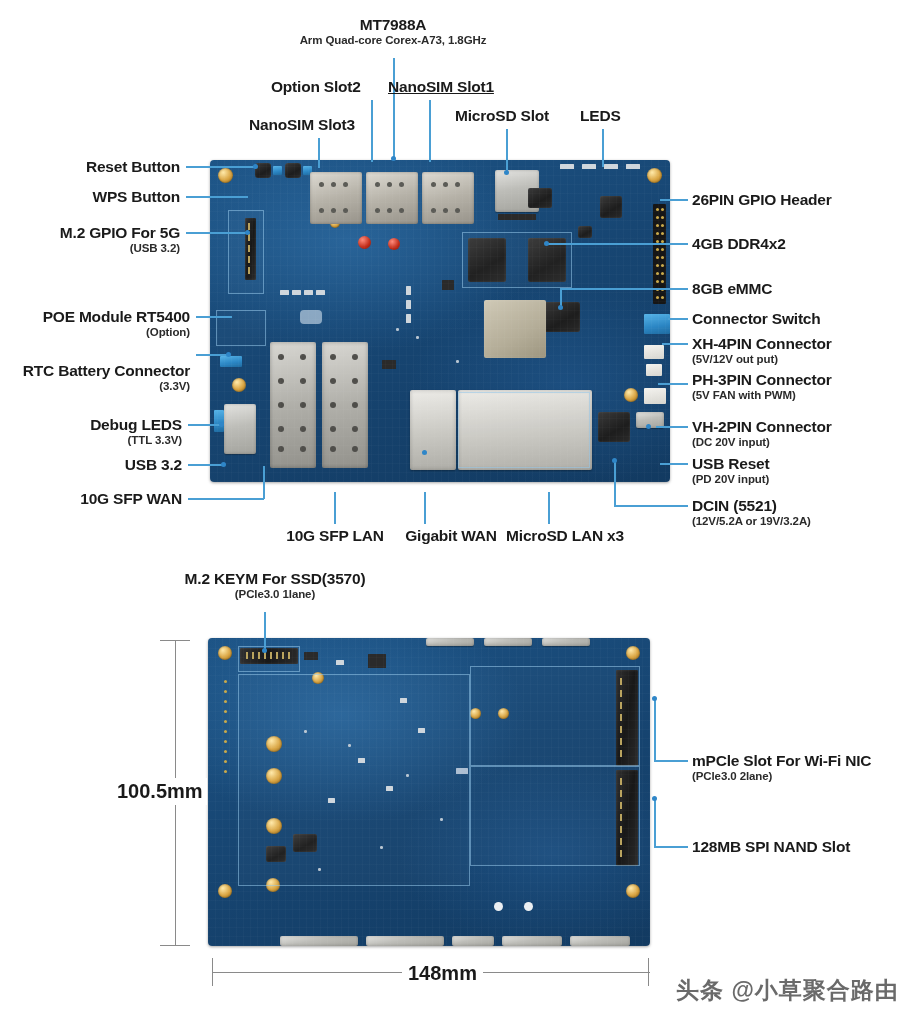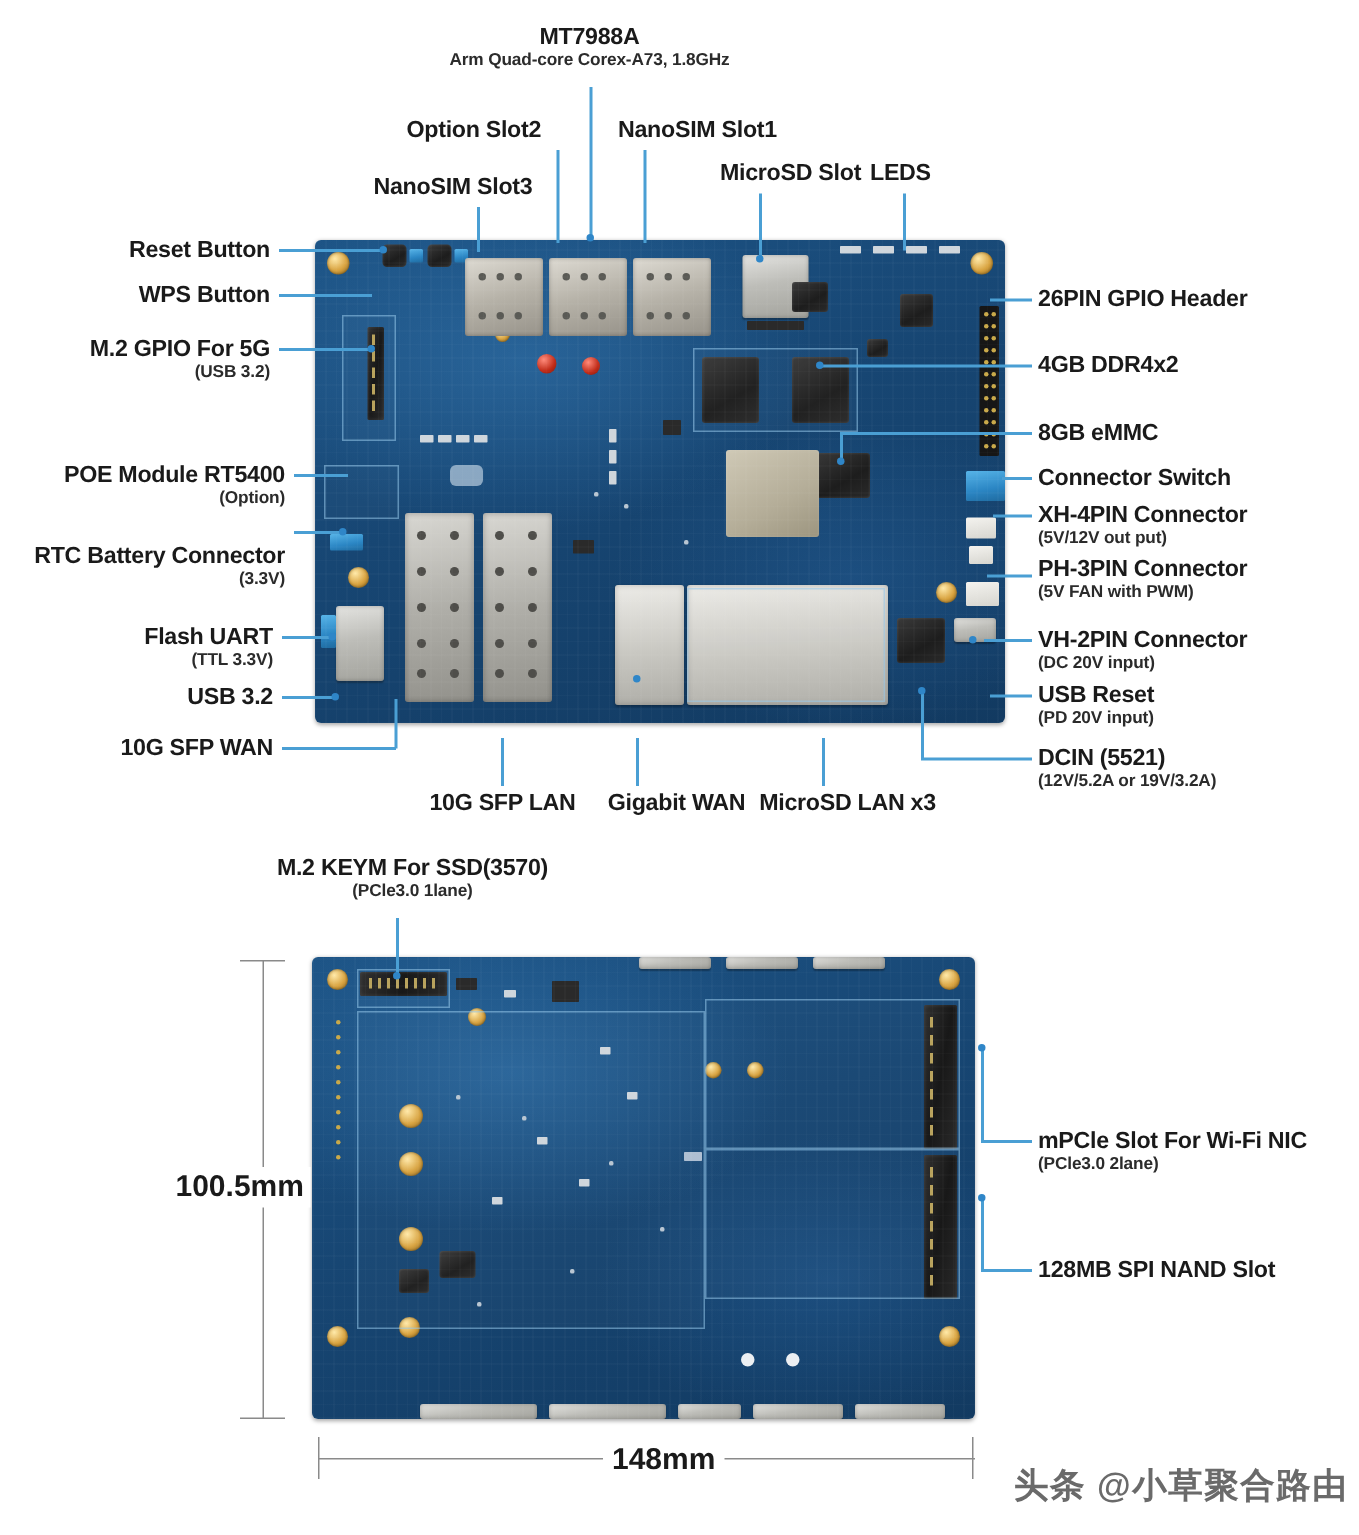--- a/index.html
+++ b/index.html
@@ -359,31 +359,31 @@
   <span class="sub">Arm Quad-core Corex-A73, 1.8GHz</span>
 </div>
 <div class="ln v" style="left:393px; top:58px; height:102px;"></div>
 <div class="dot" style="left:391px; top:156px;"></div>
 
 <div class="lbl" style="left:271px; top:78px;">
   <span>Option Slot2</span>
 </div>
 <div class="ln v" style="left:371px; top:100px; height:62px;"></div>
 
-<div class="lbl" style="left:412px; top:78px;">
+<div class="lbl" style="left:388px; top:78px;text-decoration:underline;">
   <span>NanoSIM Slot1</span>
 </div>
 <div class="ln v" style="left:429px; top:100px; height:62px;"></div>
 
 <div class="lbl" style="left:249px; top:116px;">
   <span>NanoSIM Slot3</span>
 </div>
 <div class="ln v" style="left:318px; top:138px; height:30px;"></div>
 
-<div class="lbl" style="left:480px; top:107px;">
+<div class="lbl" style="left:455px; top:107px;">
   <span>MicroSD Slot</span>
 </div>
 <div class="ln v" style="left:506px; top:129px; height:45px;"></div>
 <div class="dot" style="left:504px; top:170px;"></div>
 
 <div class="lbl" style="left:580px; top:107px;">
   <span>LEDS</span>
 </div>
 <div class="ln v" style="left:602px; top:129px; height:38px;"></div>
 
@@ -412,21 +412,21 @@
 <div class="ln h" style="left:196px; top:316px; width:36px;"></div>
 
 <div class="lbl r" style="left:0px; top:346px; width:190px;margin-top:16px;">
   <span>RTC Battery Connector</span>
   <span class="sub">(3.3V)</span>
 </div>
 <div class="ln h" style="left:196px; top:354px; width:32px;"></div>
 <div class="dot" style="left:226px; top:352px;"></div>
 
 <div class="lbl r" style="left:30px; top:416px; width:152px;">
-  <span>Flash UART</span>
+  <span>Debug LEDS</span>
   <span class="sub">(TTL 3.3V)</span>
 </div>
 <div class="ln h" style="left:188px; top:424px; width:34px;"></div>
 <div class="dot" style="left:219px; top:422px;"></div>
 
 <div class="lbl r" style="left:52px; top:456px; width:130px;">
   <span>USB 3.2</span>
 </div>
 <div class="ln h" style="left:188px; top:464px; width:36px;"></div>
 <div class="dot" style="left:221px; top:462px;"></div>

